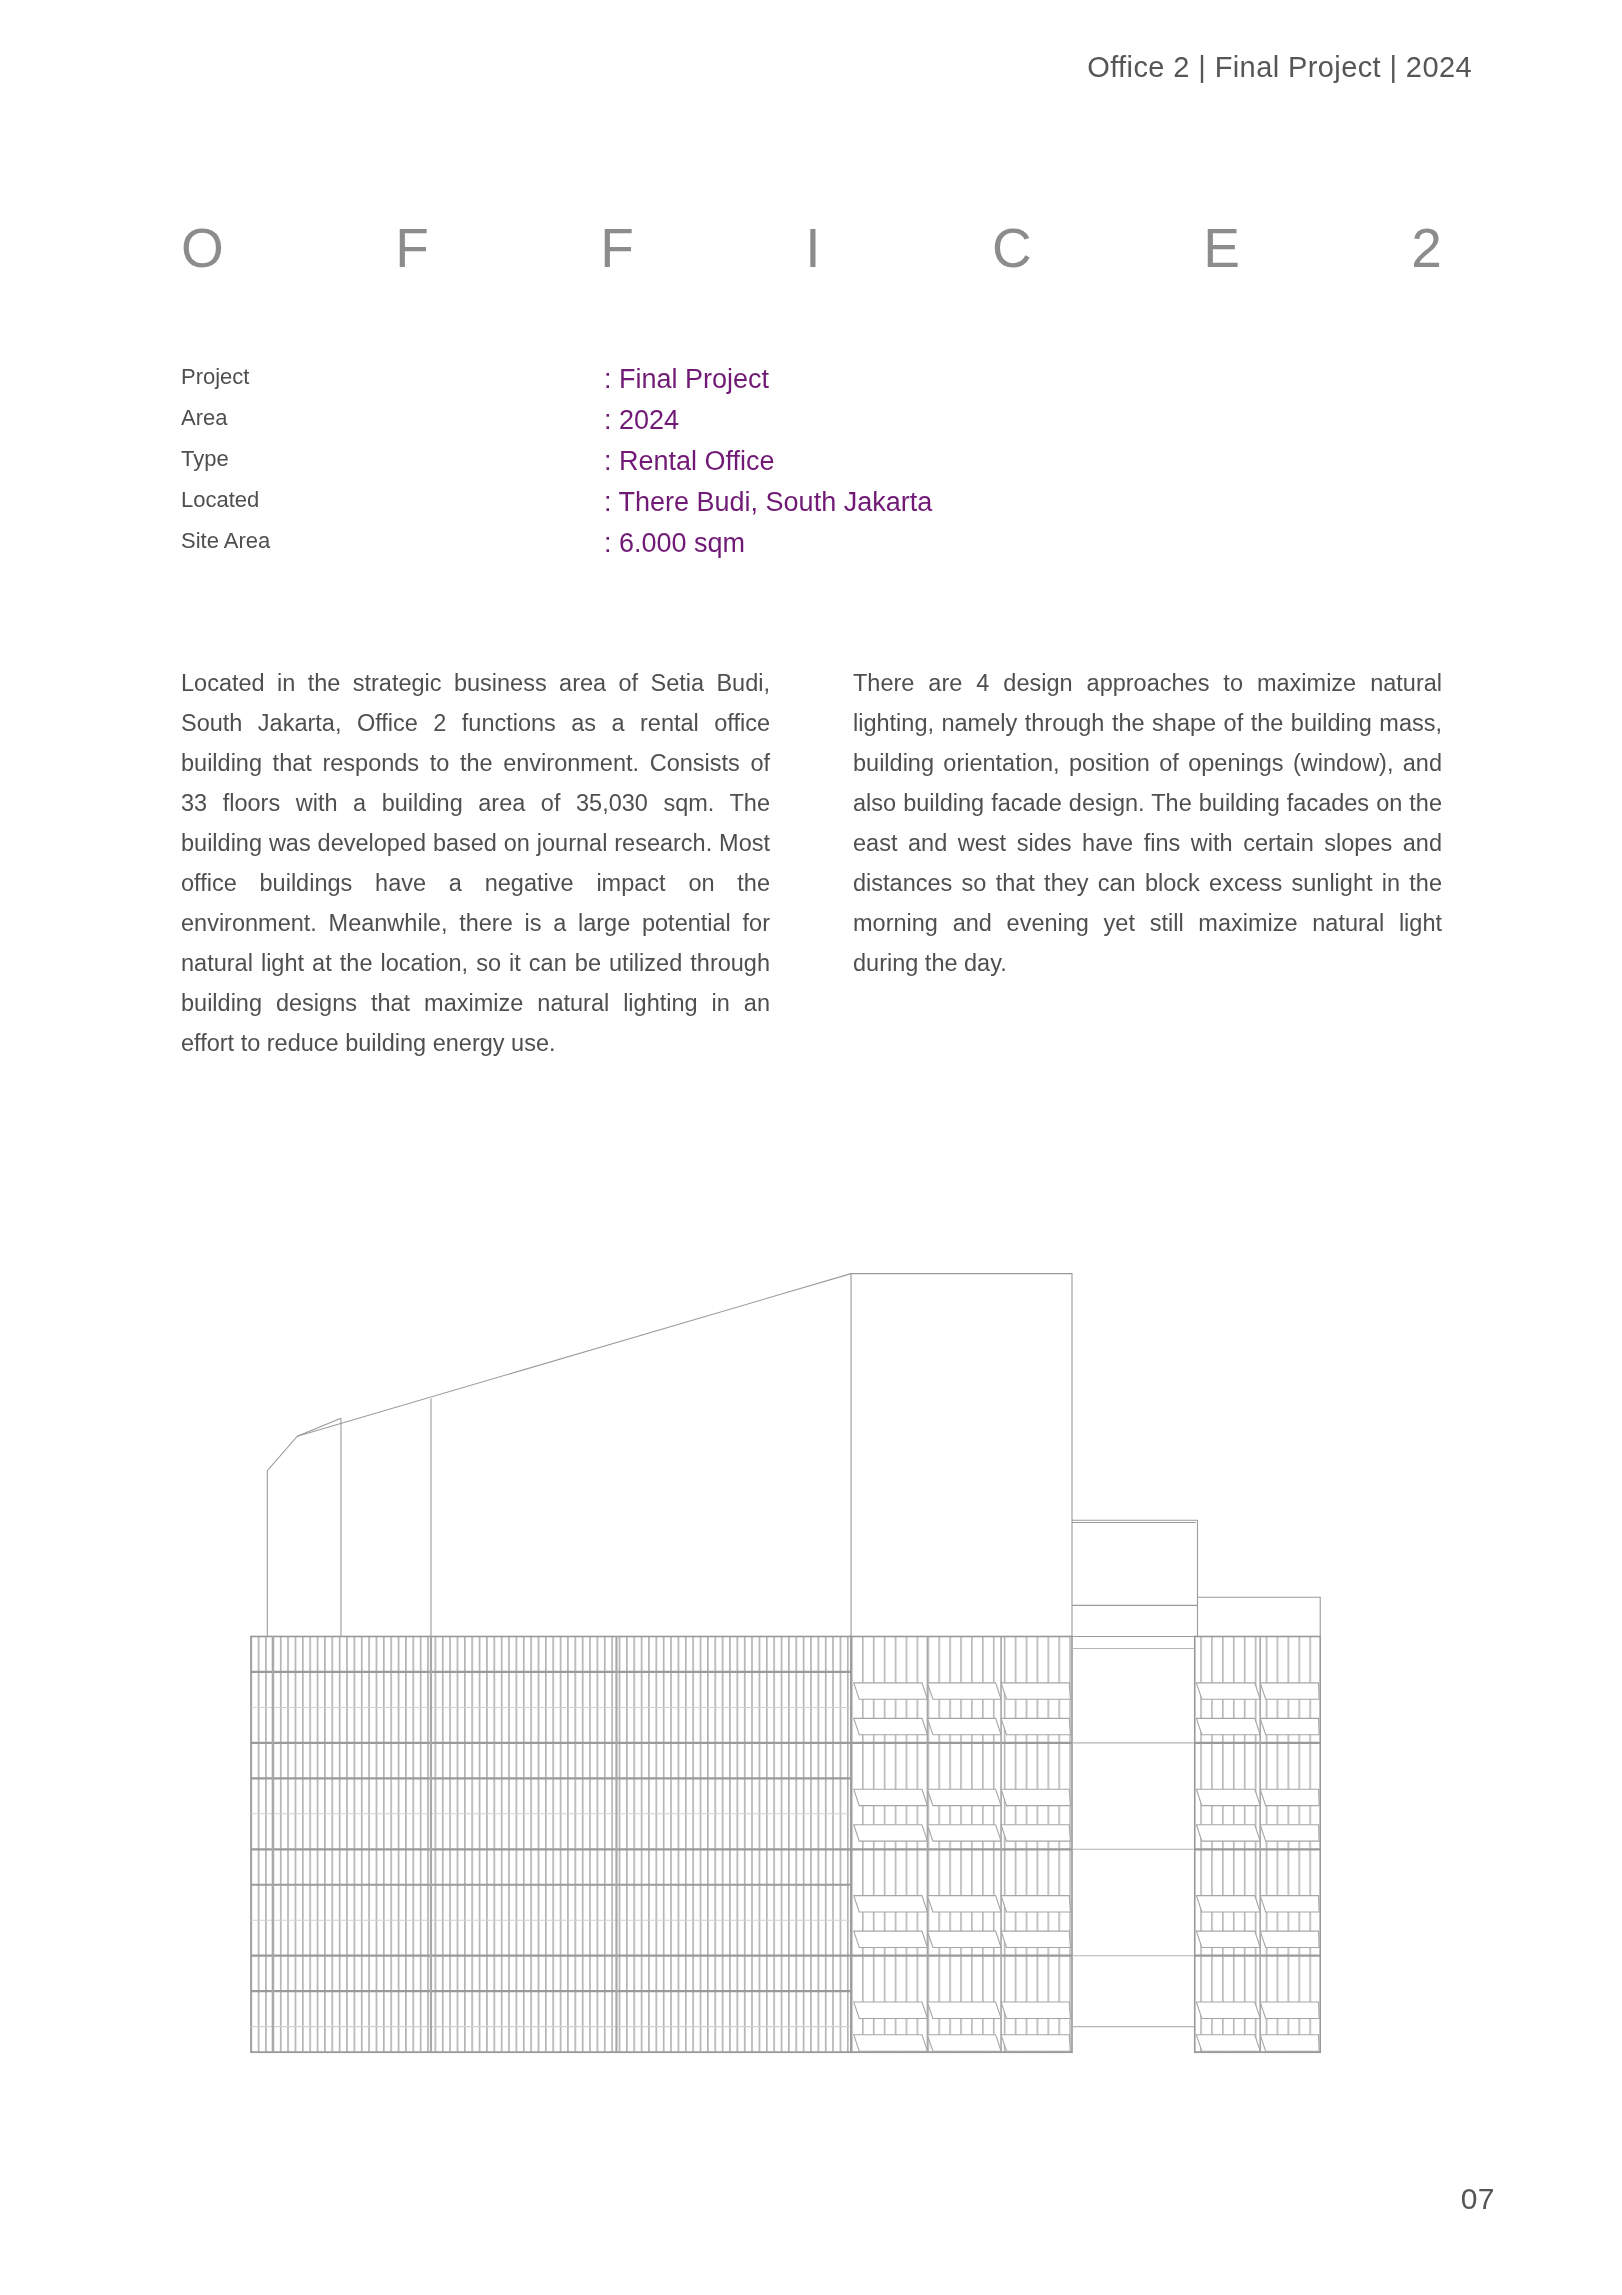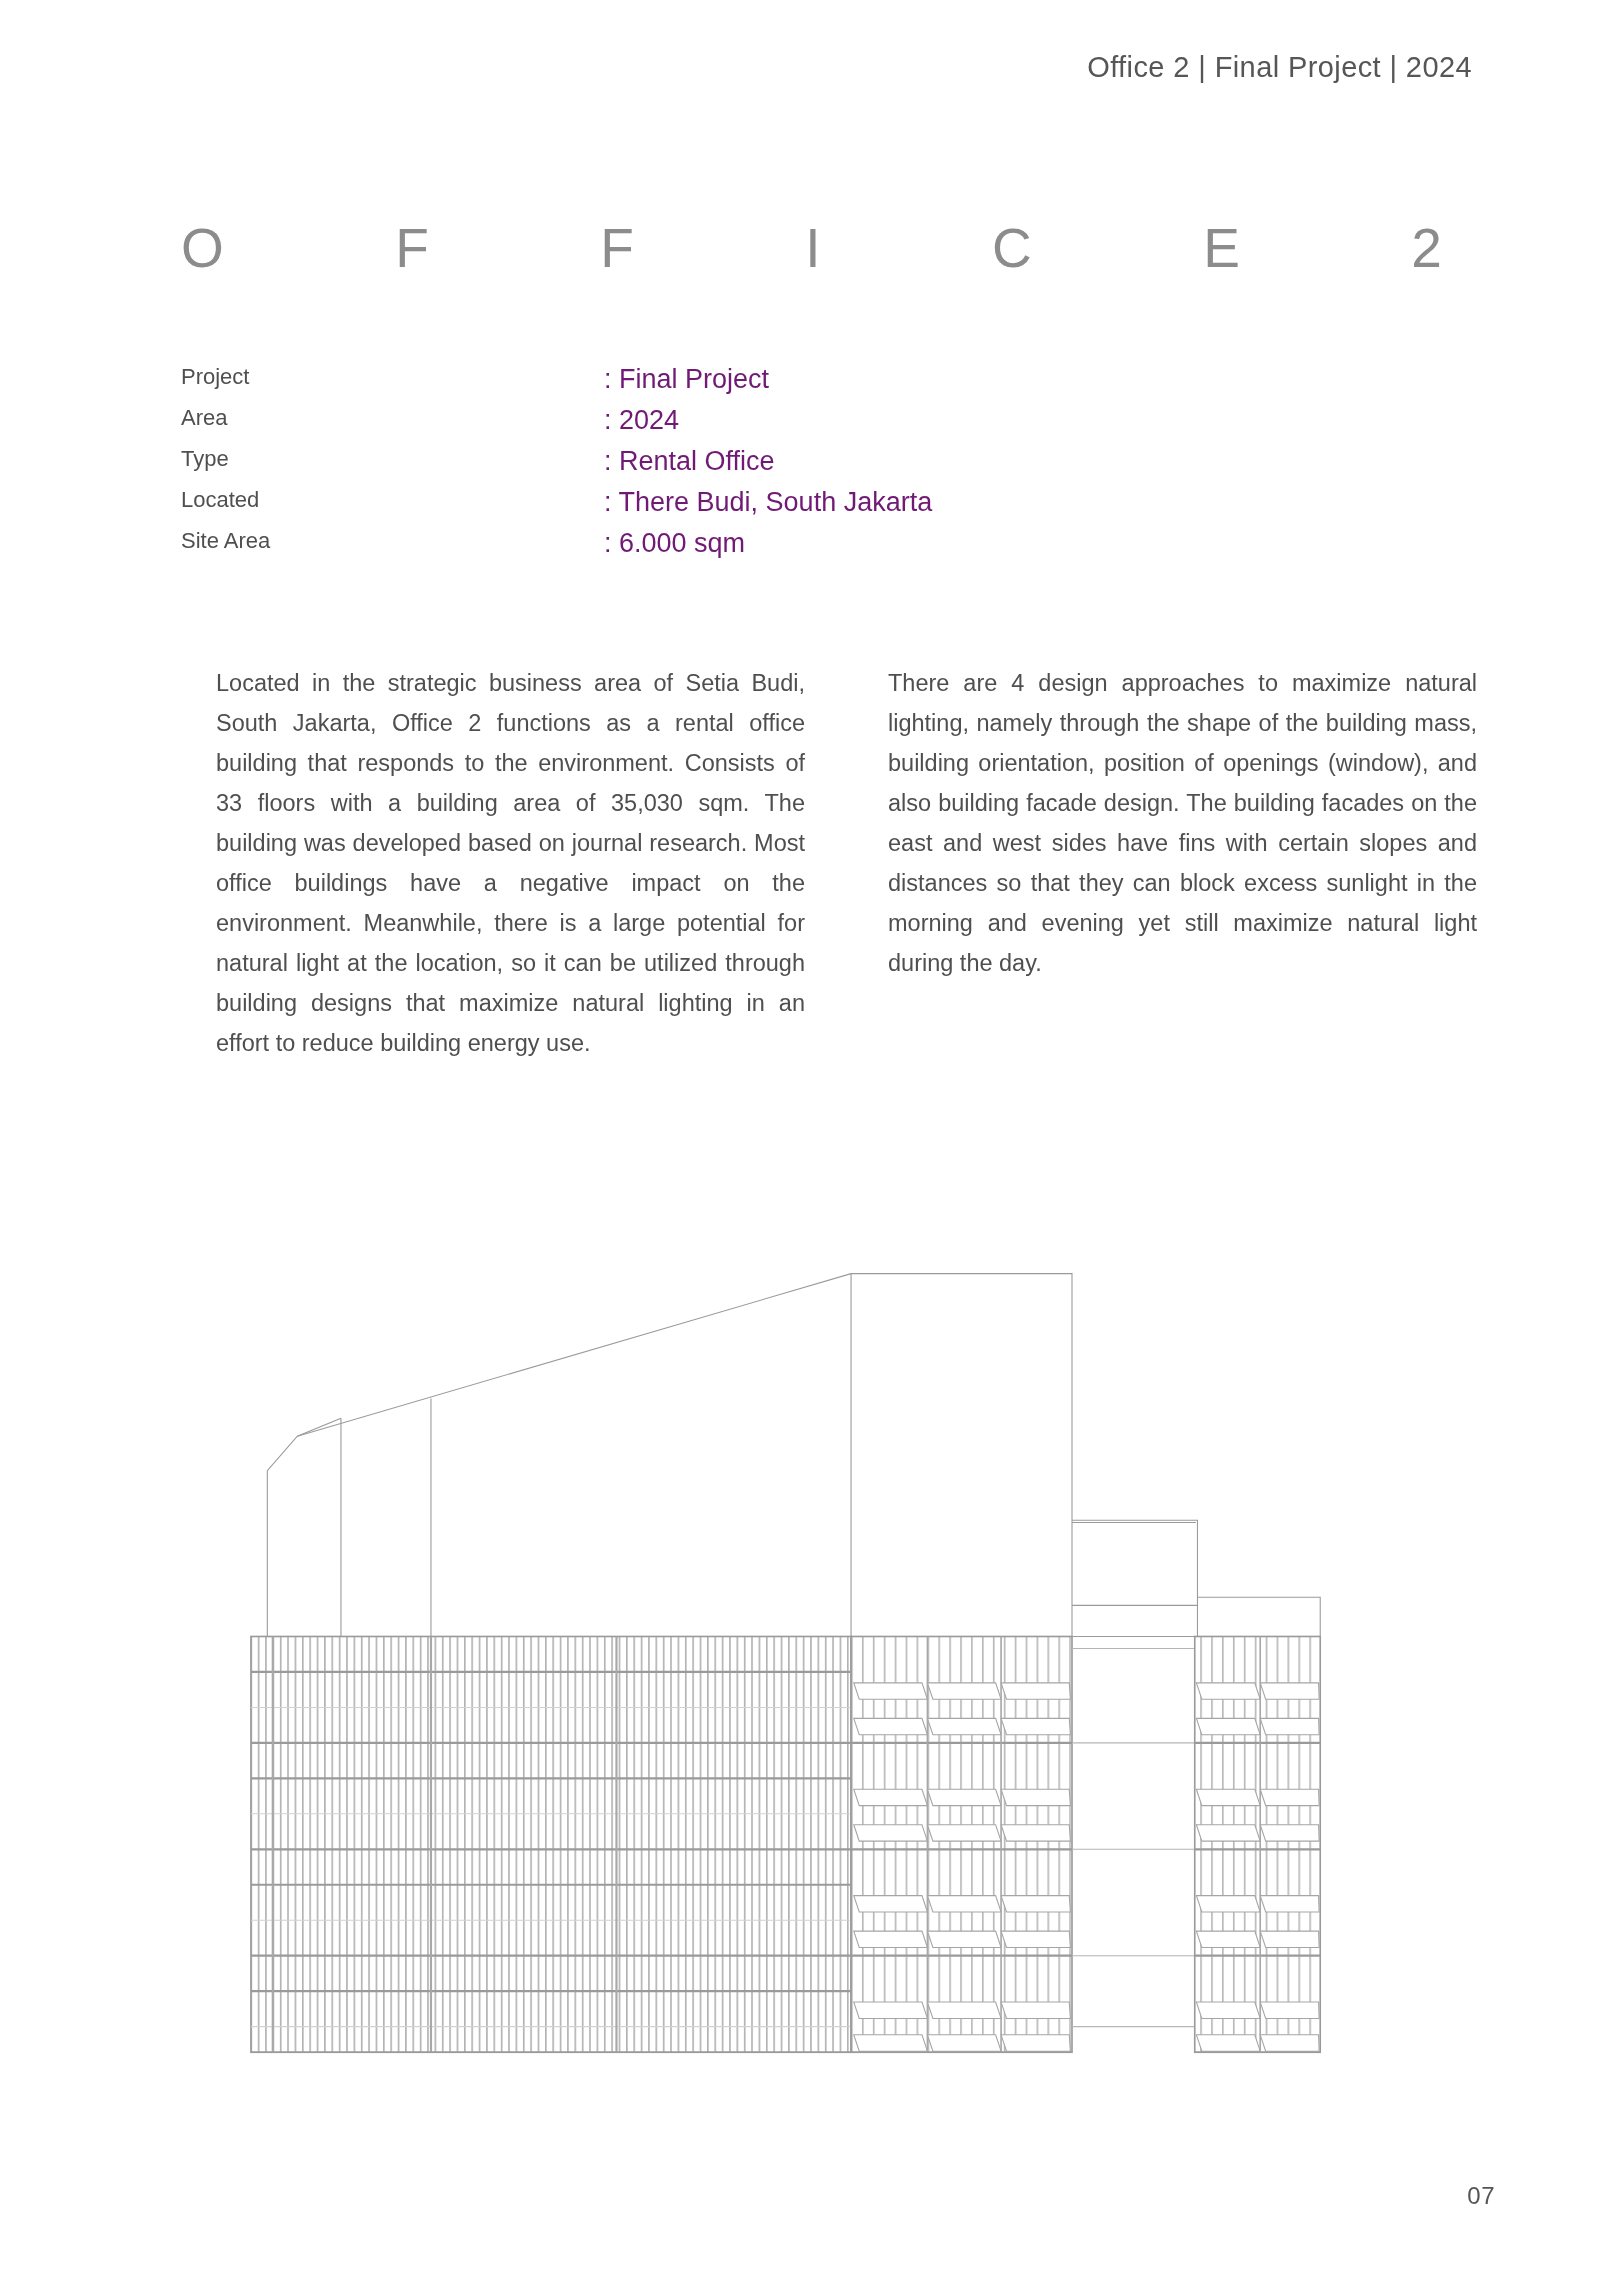--- a/index.html
+++ b/index.html
@@ -75,21 +75,20 @@
 
   
   .body-cols {
     position: absolute;
     top: 663px;
     left: 181px;
     width: 1261px;
     display: flex;
     flex-direction: row;
     justify-content: space-between;
-    margin-left: 35px;
   }
   .col {
     width: 589px;
     font-size: 23.5px;
     line-height: 40px;
     text-align: justify;
     text-justify: inter-word;
     color: #4f4f4f;
   }
   .col p { margin: 0; }
@@ -102,21 +101,21 @@
     width: 1623px;
     height: 813px;
   }
   .drawing svg { display: block; width: 100%; height: 100%; }
 
   
   .page-number {
     position: absolute;
     top: 2182px;
     right: 128px;
-    font-size: 24px;
+    font-size: 30px;
     color: #555555;
     letter-spacing: 0.5px;
   }
 </style>
 </head>
 <body>
 
 <div class="page">
 
   <div class="header">Office 2 | Final Project | 2024</div>

